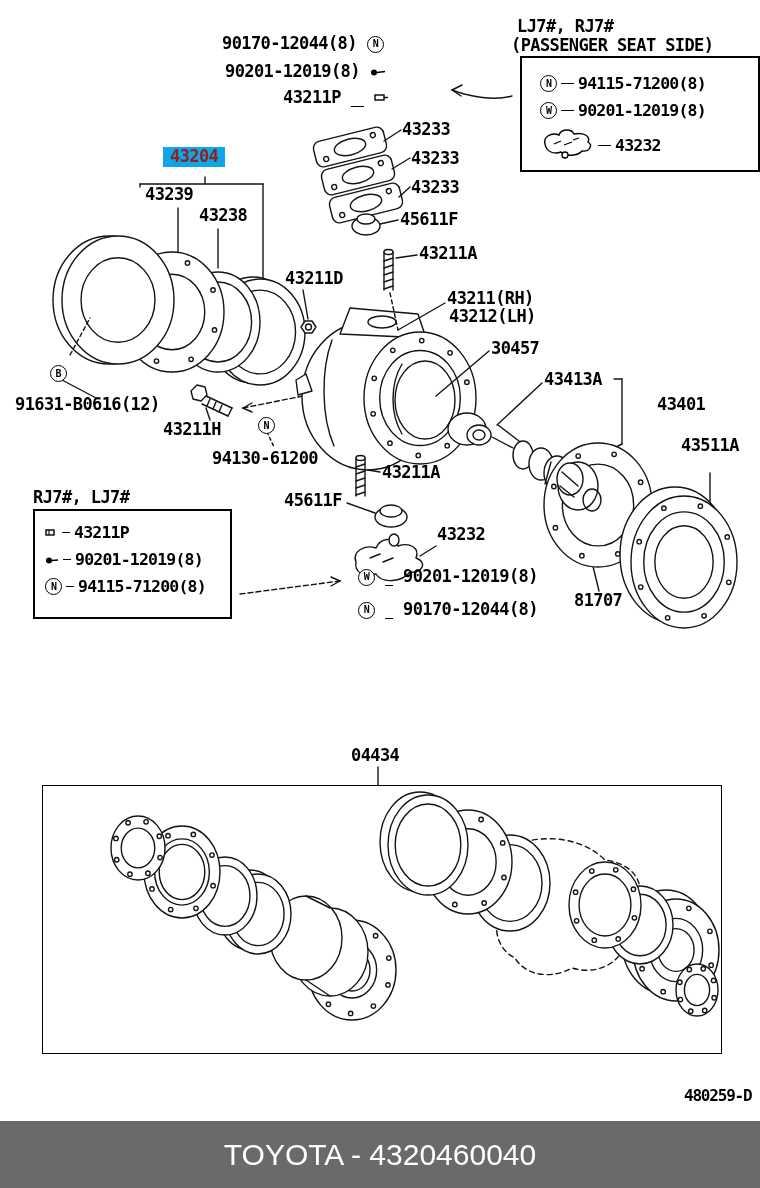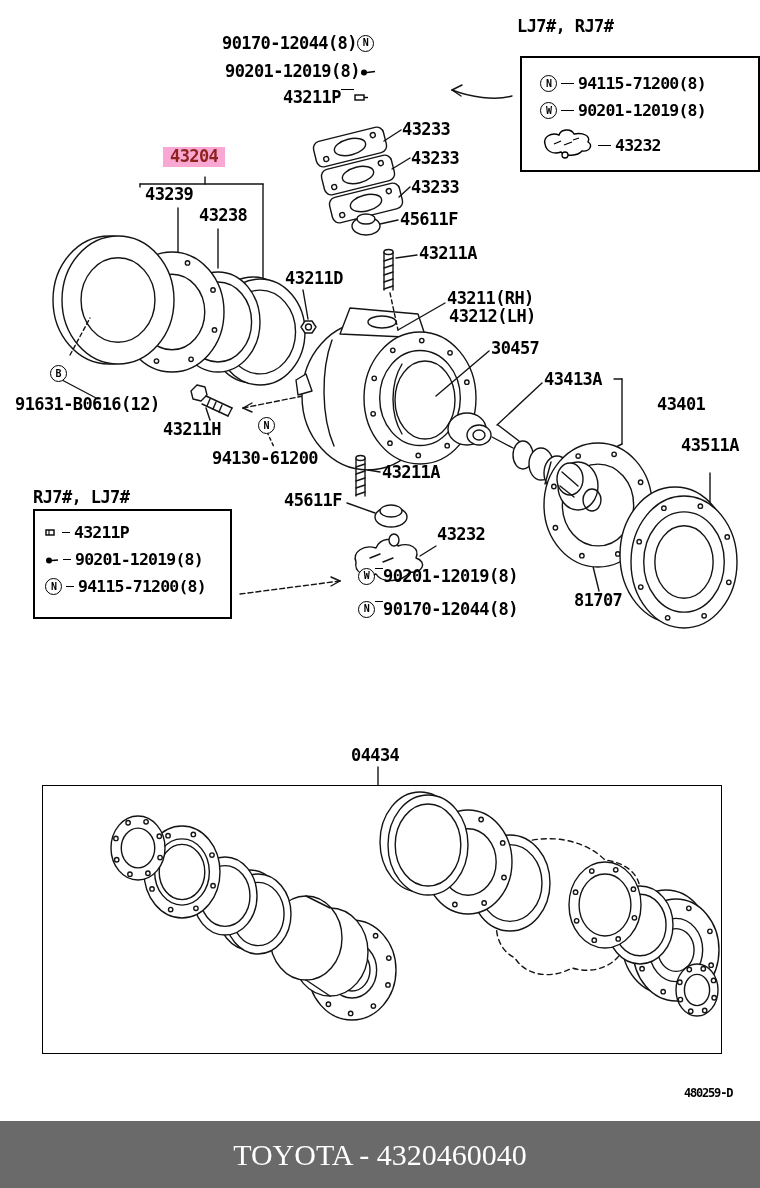--- a/index.html
+++ b/index.html
@@ -1,36 +1,36 @@
 <!DOCTYPE html>
 <html><head>
 <meta charset="utf-8">
 <style>
   html,body{margin:0;padding:0;background:#fff}
   #screen{position:relative;width:760px;height:1188px;background:#ffffff;overflow:hidden;
           font-family:"DejaVu Sans Mono",monospace;color:#000}
   .lbl{position:absolute;font-weight:700;font-size:17px;letter-spacing:-0.6px;
-       white-space:nowrap;display:flex;align-items:flex-start;gap:0;line-height:1.05}
+       white-space:nowrap;display:flex;align-items:flex-end;gap:10px;line-height:1.05}
   .badge{display:inline-flex;align-items:center;justify-content:center;width:15px;height:15px;
          border:1.7px solid #000;border-radius:50%;font-size:10px;font-weight:700;background:#fff;flex:0 0 auto}
   .dash{display:inline-block;width:13px;height:0;border-top:1.9px solid #000;flex:0 0 auto}
   .dash.short{width:8px}
-  .hl{background:#f9a8d4;color:#8f221c;padding:1px 7px}
+  .hl{background:#0ea5e9;color:#8f221c;padding:1px 7px}
   .pbox{position:absolute;border:2.3px solid #000}
   .boxtitle{position:absolute;font-weight:700;font-size:17px;letter-spacing:-0.6px;white-space:nowrap}
   .boxrow{display:flex;align-items:center;gap:4px;font-weight:700;font-size:16.5px;letter-spacing:-0.8px;white-space:nowrap}
   #passenger-rows{padding:8px 0 0 18px}
   #passenger-rows .boxrow{margin-top:8px}
   #driver-rows{padding:4px 0 0 10px}
   #driver-rows .boxrow{margin-top:8px}
   #bottombox{position:absolute;left:42px;top:785px;width:678px;height:267px;border:1.7px solid #000}
-  #docnum{position:absolute;left:684px;top:1086px;font-size:12px;font-weight:700;letter-spacing:-1.2px}
+  #docnum{position:absolute;left:684px;top:1086px;font-size:16px;font-weight:700;letter-spacing:-1.2px}
   #footer{position:absolute;left:0;top:1121px;width:760px;height:67px;background:#6a6a6a;
           display:flex;align-items:center;justify-content:center;gap:64px;
-          color:#fff;font-family:Liberation Serif, serif;font-size:30px}
+          color:#fff;font-family:Liberation Sans, sans-serif;font-size:30px}
   #art{position:absolute;left:0;top:0}
   #art *{stroke:#141414;stroke-width:1.4;stroke-linecap:round;stroke-linejoin:round}
   .icon{flex:0 0 auto;display:inline-block}
 </style>
 </head>
 <body>
 
 <div id="screen">
 
   <svg id="art" width="760" height="1188" viewBox="0 0 760 1188">
@@ -310,20 +310,21 @@
     <span class="dash"></span>
     <span class="icon">
       <svg width="15" height="11">
           <rect x="1" y="3" width="9" height="5" fill="#fff" stroke="#000" stroke-width="1.4"></rect>
           <line x1="10" y1="5.5" x2="14" y2="5.5" stroke="#000" stroke-width="1.4"></line>
         </svg>
     </span>
   </div>
 
   <div class="boxtitle" style="left:517px;top:16px">LJ7#, RJ7#</div>
+  <div class="boxtitle" style="left:511px;top:35px">(PASSENGER SEAT SIDE)</div>
   <div class="pbox" style="left:520px;top:56px;width:236px;height:112px">
     <div id="passenger-rows">
       <div class="boxrow">
         <span class="badge">N</span>
         <span class="dash"></span>
         <span>94115-71200(8)</span>
       </div>
       <div class="boxrow">
         <span class="badge">W</span>
         <span class="dash"></span>

